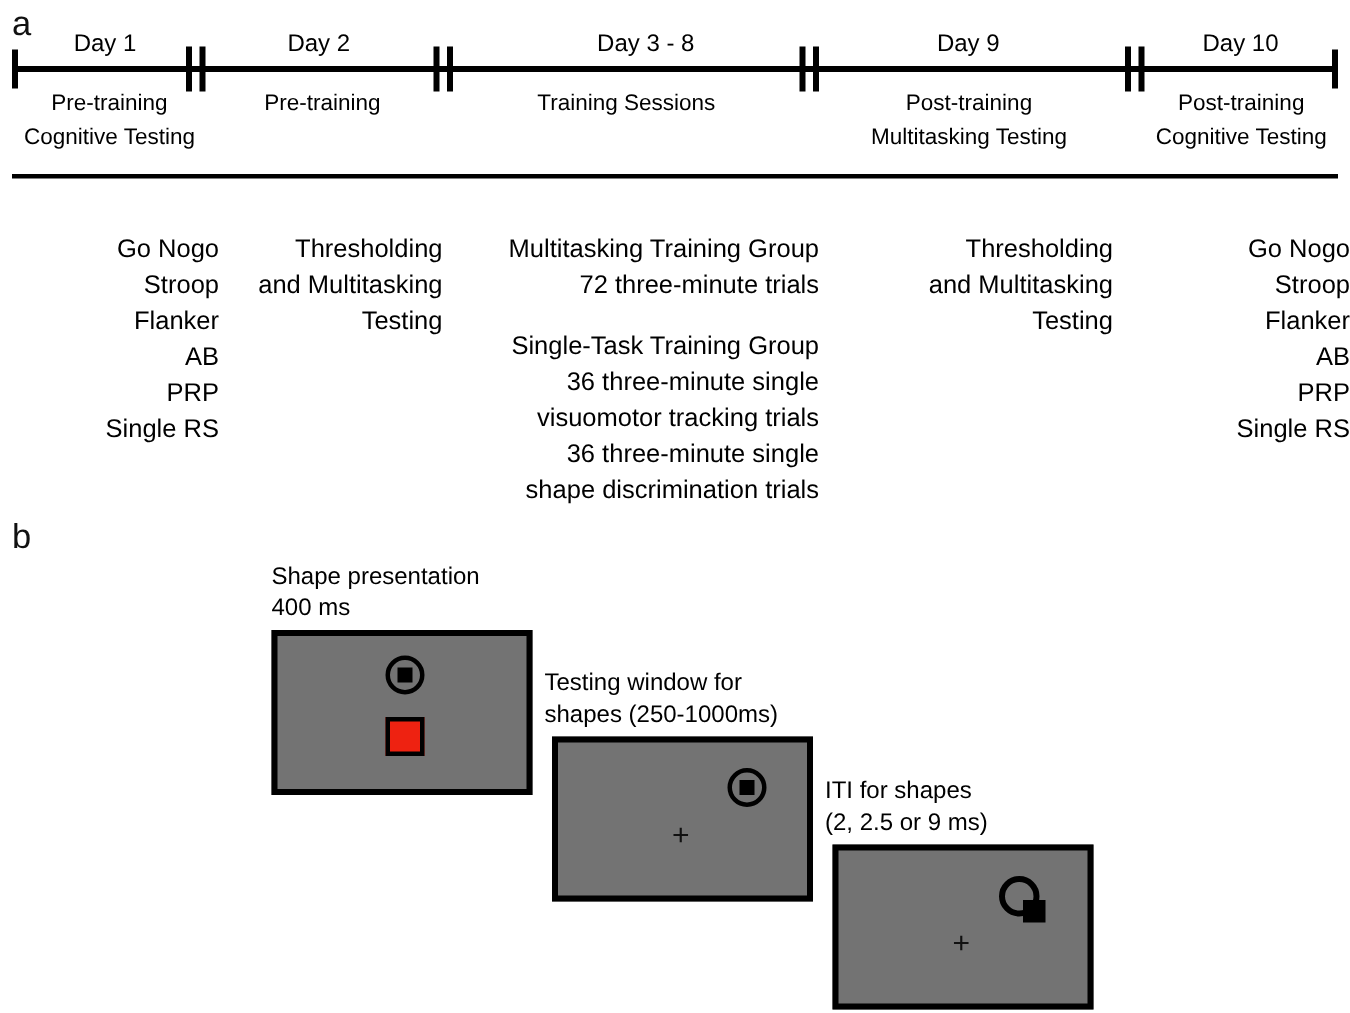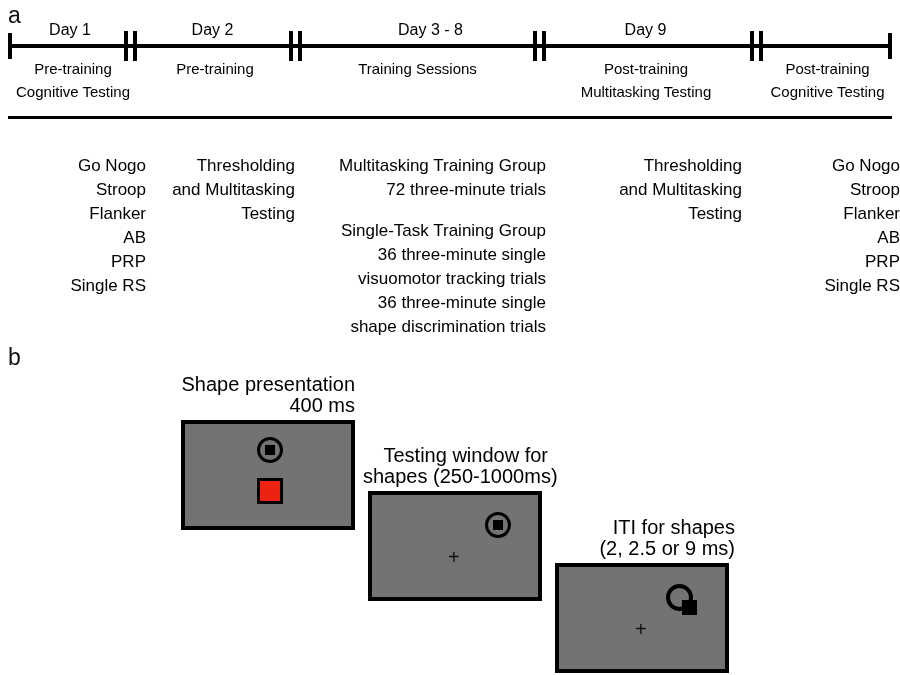--- a/index.html
+++ b/index.html
@@ -98,22 +98,22 @@
   .detail-col .para { margin: 0; }
   .detail-col .para + .para { margin-top: 17px; }
 
   
   #panel-b { position: absolute; left: 0; top: 340px; width: 900px; height: 335px; }
 
   .stim-group { position: absolute; }
 
   .stim-caption {
     position: absolute;
-    text-align: right;
-    font-size: 20px;
+    text-align: left;
+    font-size: 16px;
     line-height: 21px;
     white-space: nowrap;
   }
 
   .stim-screen {
     position: absolute;
     background: #737373;
     border: 4px solid #000;
     box-sizing: border-box;
   }
@@ -170,20 +170,21 @@
 
   <div class="axis-break" style="left:124px;"></div>
   <div class="axis-break" style="left:289px;"></div>
   <div class="axis-break" style="left:533px;"></div>
   <div class="axis-break" style="left:750px;"></div>
 
   <div class="day-label" style="left:10px;  width:120px;">Day 1</div>
   <div class="day-label" style="left:140px; width:145px;">Day 2</div>
   <div class="day-label" style="left:318px; width:225px;">Day 3 - 8</div>
   <div class="day-label" style="left:548px; width:195px;">Day 9</div>
+  <div class="day-label" style="left:762px; width:130px;">Day 10</div>
 
   <div class="phase-label" style="left:0px;   width:146px;">
     <div>Pre-training</div>
     <div>Cognitive Testing</div>
   </div>
   <div class="phase-label" style="left:140px; width:150px;">
     <div>Pre-training</div>
   </div>
   <div class="phase-label" style="left:305px; width:225px;">
     <div>Training Sessions</div>

